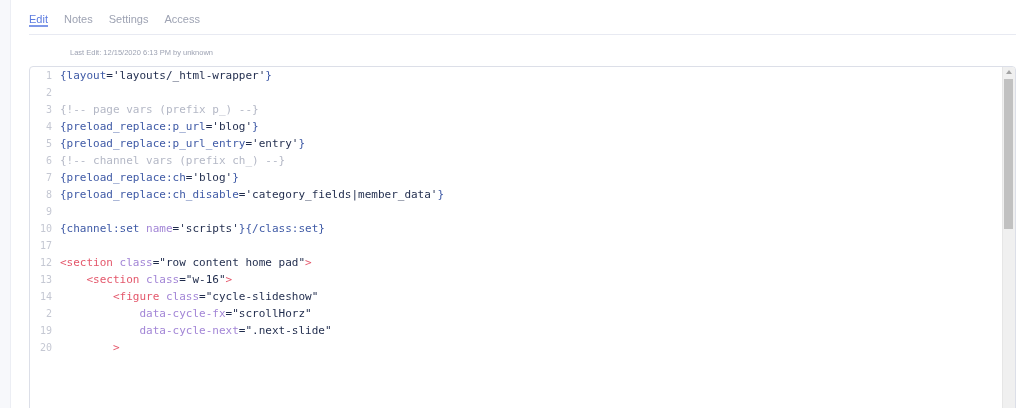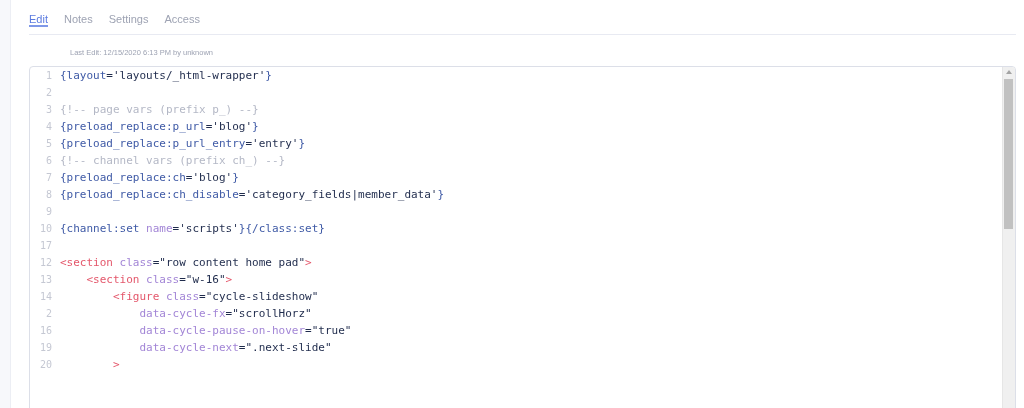--- a/index.html
+++ b/index.html
@@ -87,21 +87,20 @@
       <div class="line"><span class="ln">6</span><span class="txt"><span class="c-comment">{!-- channel vars (prefix ch_) --}</span></span></div>
       <div class="line"><span class="ln">7</span><span class="txt"><span class="c-brace">{preload_replace:ch</span><span class="c-punct">=</span><span class="c-str">'blog'</span><span class="c-brace">}</span></span></div>
       <div class="line"><span class="ln">8</span><span class="txt"><span class="c-brace">{preload_replace:ch_disable</span><span class="c-punct">=</span><span class="c-str">'category_fields|member_data'</span><span class="c-brace">}</span></span></div>
       <div class="line"><span class="ln">9</span><span class="txt"></span></div>
       <div class="line"><span class="ln">10</span><span class="txt"><span class="c-brace">{channel:set </span><span class="c-attr">name</span><span class="c-punct">=</span><span class="c-str">'scripts'</span><span class="c-brace">}{/class:set}</span></span></div>
       <div class="line"><span class="ln">17</span><span class="txt"></span></div>
       <div class="line"><span class="ln">12</span><span class="txt"><span class="c-tag">&lt;section </span><span class="c-attr">class</span><span class="c-punct">=</span><span class="c-str">"row content home pad"</span><span class="c-tag">&gt;</span></span></div>
       <div class="line"><span class="ln">13</span><span class="txt"><span class="c-punct">    </span><span class="c-tag">&lt;section </span><span class="c-attr">class</span><span class="c-punct">=</span><span class="c-str">"w-16"</span><span class="c-tag">&gt;</span></span></div>
       <div class="line"><span class="ln">14</span><span class="txt"><span class="c-punct">        </span><span class="c-tag">&lt;figure </span><span class="c-attr">class</span><span class="c-punct">=</span><span class="c-str">"cycle-slideshow"</span></span></div>
       <div class="line"><span class="ln">2</span><span class="txt"><span class="c-punct">            </span><span class="c-attr">data-cycle-fx</span><span class="c-punct">=</span><span class="c-str">"scrollHorz"</span></span></div>
-      <div class="line"><span class="ln">16</span><span class="txt"><span class="c-punct">            </span><span class="c-attr">data-cycle-pause-on-hover</span><span class="c-punct">=</span><span class="c-str">"true"</span></span></div>
       <div class="line"><span class="ln">19</span><span class="txt"><span class="c-punct">            </span><span class="c-attr">data-cycle-next</span><span class="c-punct">=</span><span class="c-str">".next-slide"</span></span></div>
       <div class="line"><span class="ln">20</span><span class="txt"><span class="c-punct">        </span><span class="c-tag">&gt;</span></span></div>
     </div>
   <div class="scrollbar">
     <div class="scroll-up"></div>
     <div class="scroll-thumb"></div>
   </div>
 </div>
 
 </body></html>

